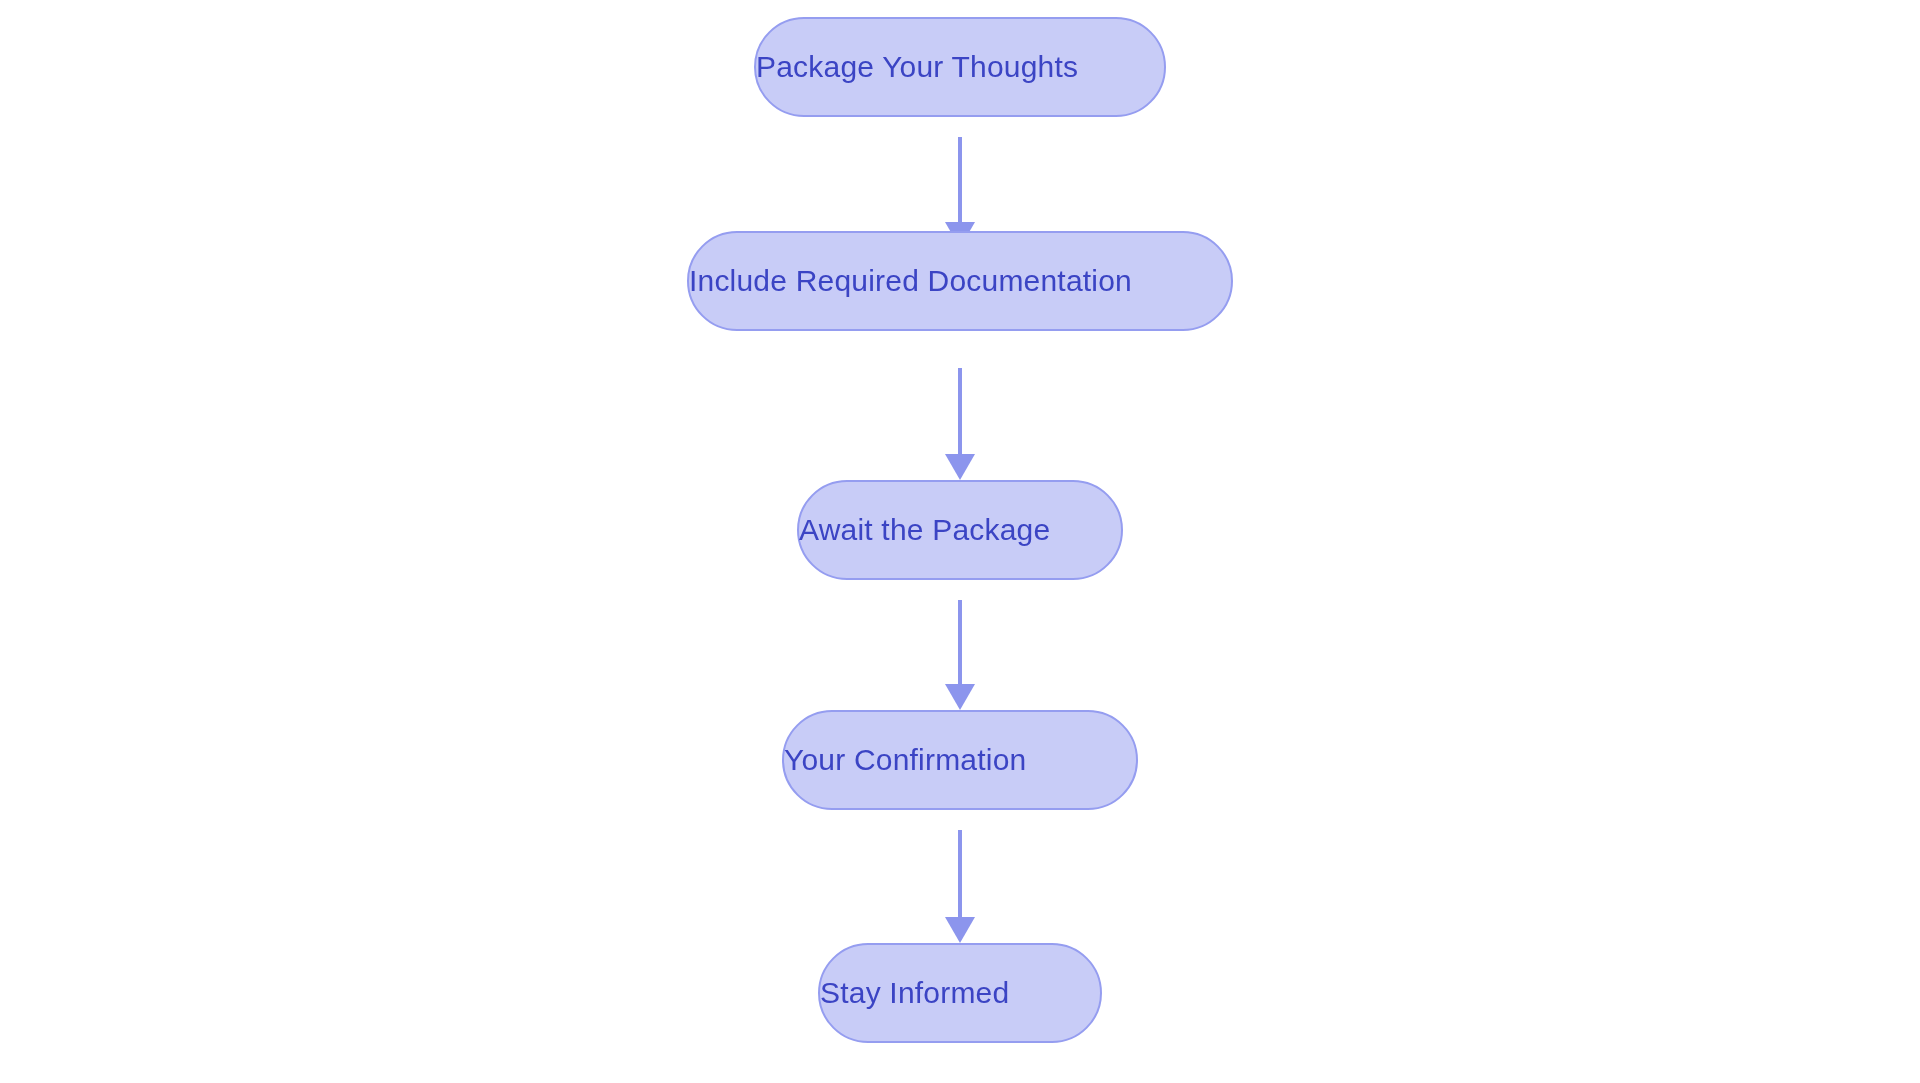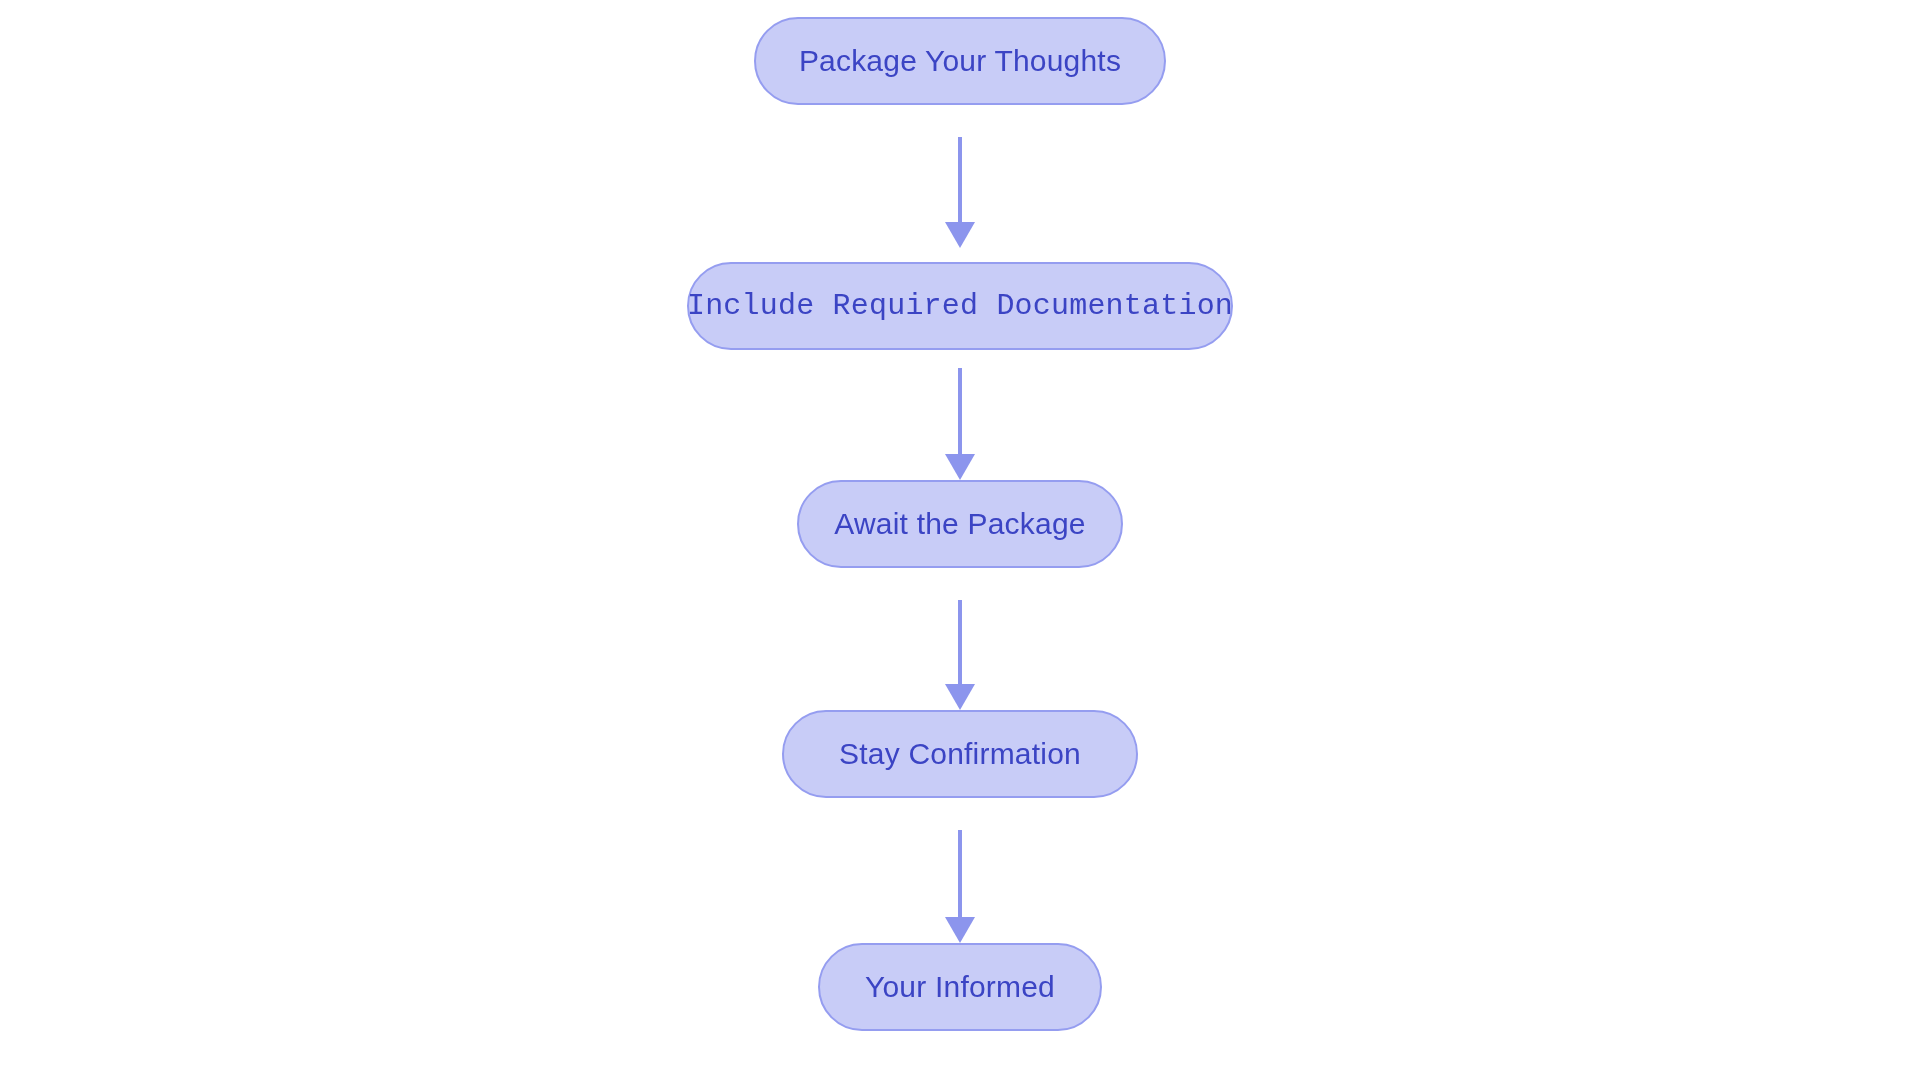--- a/index.html
+++ b/index.html
@@ -18,37 +18,36 @@
   }
   .canvas{
     position:relative;
     width:1920px;height:1083px;
     background:var(--background);
   }
   .node{
     position:absolute;
     left:50%;
     transform:translateX(-50%);
-    height:88px;
+    height:100px;
     background:var(--node-fill);
     border:2px solid var(--node-border);
     border-radius:60px;
     display:flex;
     align-items:center;
-    justify-content:center;
   }
   .node-label{
     color:var(--node-text);
     font-size:30px;
     font-weight:400;
     letter-spacing:0.2px;
     white-space:nowrap;
   }
   .n1{top:17px;width:412px;}
-  .n2{top:262px;width:546px;font-family:Liberation Mono, monospace;}
+  .n2{top:231px;width:546px;}
   .n3{top:480px;width:326px;}
   .n4{top:710px;width:356px;}
   .n5{top:943px;width:284px;}
 
   .arrow{
     position:absolute;
     left:50%;
     transform:translateX(-50%);
     width:32px;
   }
@@ -102,25 +101,25 @@
   <div class="node n3">
     <span class="node-label">Await the Package</span>
   </div>
 
   <div class="arrow a3">
     <div class="shaft"></div>
     <div class="head"></div>
   </div>
 
   <div class="node n4">
-    <span class="node-label">Stay Confirmation</span>
+    <span class="node-label">Your Confirmation</span>
   </div>
 
   <div class="arrow a4">
     <div class="shaft"></div>
     <div class="head"></div>
   </div>
 
   <div class="node n5">
-    <span class="node-label">Your Informed</span>
+    <span class="node-label">Stay Informed</span>
   </div>
 
 </div>
 
 </body></html>

